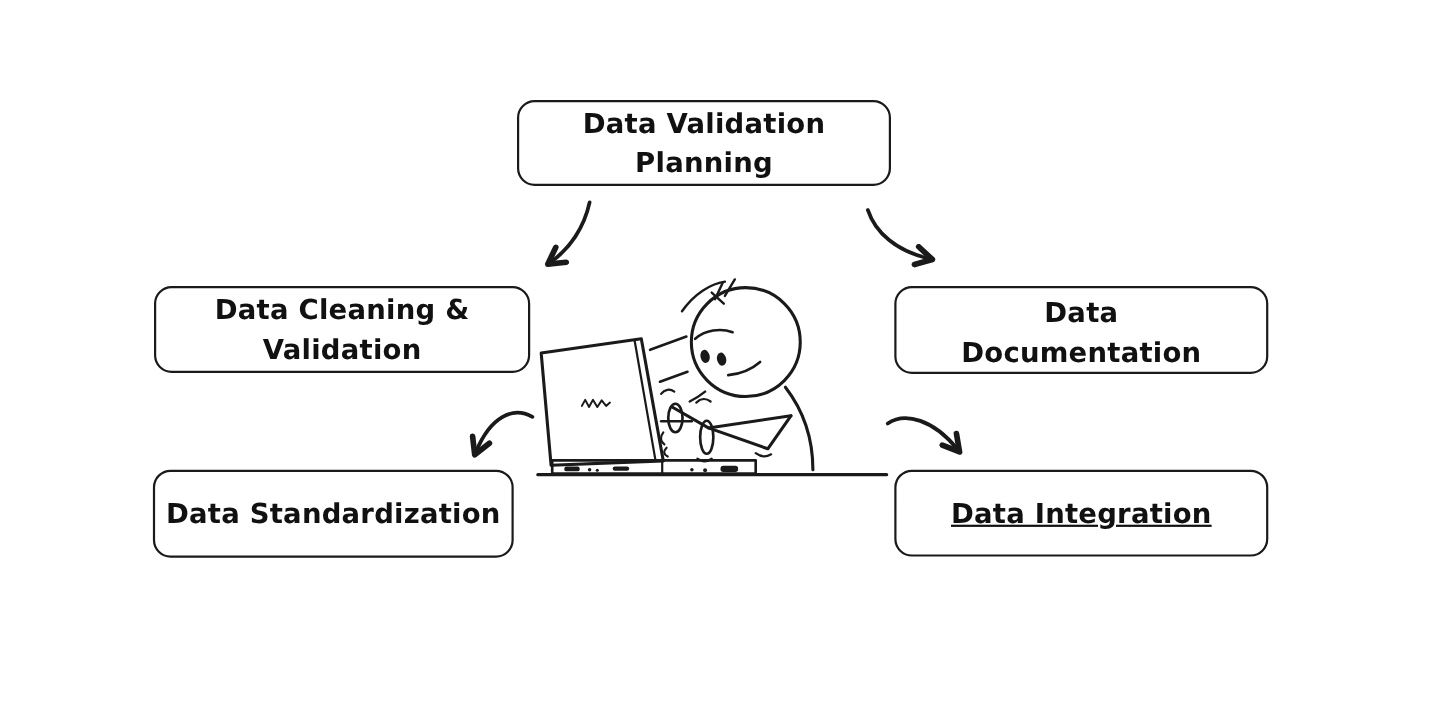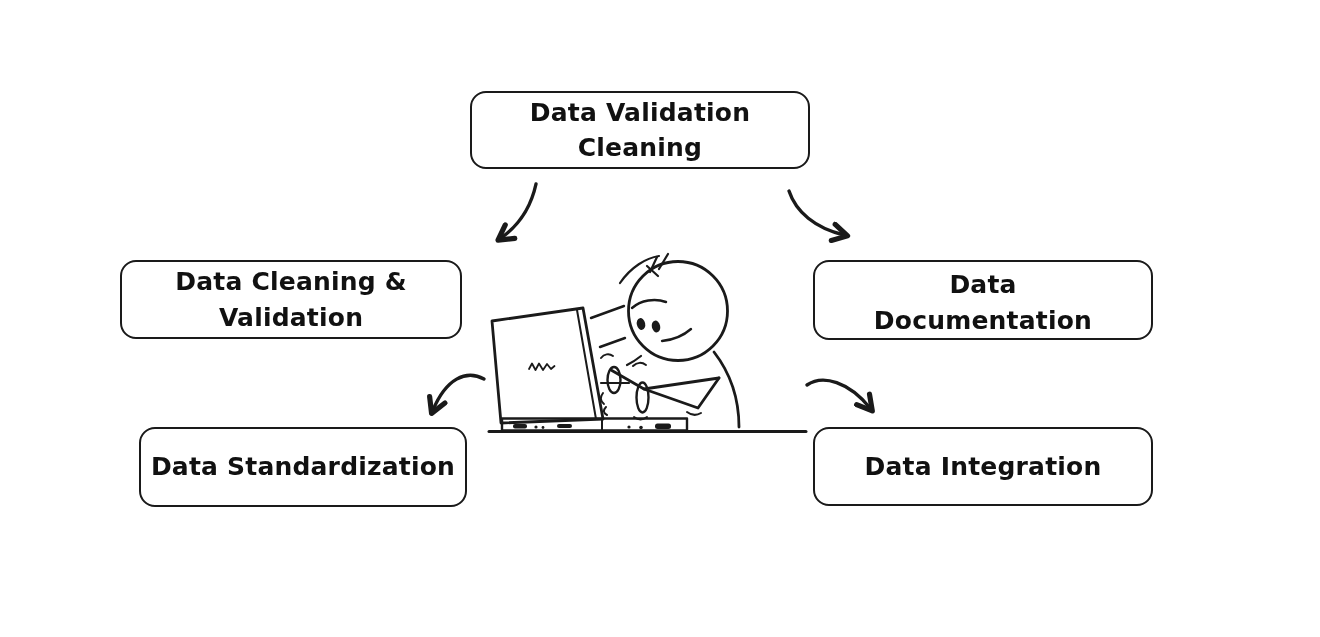--- a/index.html
+++ b/index.html
@@ -36,24 +36,24 @@
     font-weight: 700;
     font-size: 25px;
     line-height: 1.42;
     letter-spacing: 0.2px;
   }
   .node .line {
     display: block;
     white-space: nowrap;
   }
   #node-planning        { left: 470px; top:  91px; width: 340px; height: 78px; }
-  #node-cleaning        { left: 120px; top: 260px; width: 342px; height: 79px; }
+  #node-cleaning        { left: 140px; top: 260px; width: 342px; height: 79px; }
   #node-documentation   { left: 813px; top: 260px; width: 340px; height: 80px; justify-content: flex-end; }
   #node-standardization { left: 139px; top: 427px; width: 328px; height: 80px; }
-  #node-integration     { left: 813px; top: 427px; width: 340px; height: 79px; }
+  #node-integration     { left: 813px; top: 427px; width: 340px; height: 79px; text-decoration: underline; }
 </style>
 </head>
 <body>
 
 <div class="stage">
 
   <svg class="art" viewBox="0 0 1320 637" fill="none" stroke="#1a1a1a" stroke-linecap="round" stroke-linejoin="round">
     <defs>
       <marker id="arrowhead" viewBox="0 0 12 12" refX="8" refY="6" markerWidth="6.5" markerHeight="6.5" orient="auto-start-reverse">
         <path d="M2,1.5 L10,6 L2,10.5" fill="none" stroke="#1a1a1a" stroke-width="2.8" stroke-linecap="round" stroke-linejoin="round"></path>
@@ -130,21 +130,21 @@
           <path d="M 633,366 C 637,362 642,362 646,365"></path>
           <path d="M 634,417 C 638,420 643,420 647,417"></path>
           <path d="M 687,412 C 691,415 696,416 701,413"></path>
         </g>
       </g>
     </g>
   </svg>
 
   <div class="node" id="node-planning">
     <span class="line">Data Validation</span>
-    <span class="line">Cleaning</span>
+    <span class="line">Planning</span>
   </div>
 
   <div class="node" id="node-cleaning">
     <span class="line">Data Cleaning &amp;</span>
     <span class="line">Validation</span>
   </div>
 
   <div class="node" id="node-documentation">
     <span class="line">Data</span>
     <span class="line">Documentation</span>

